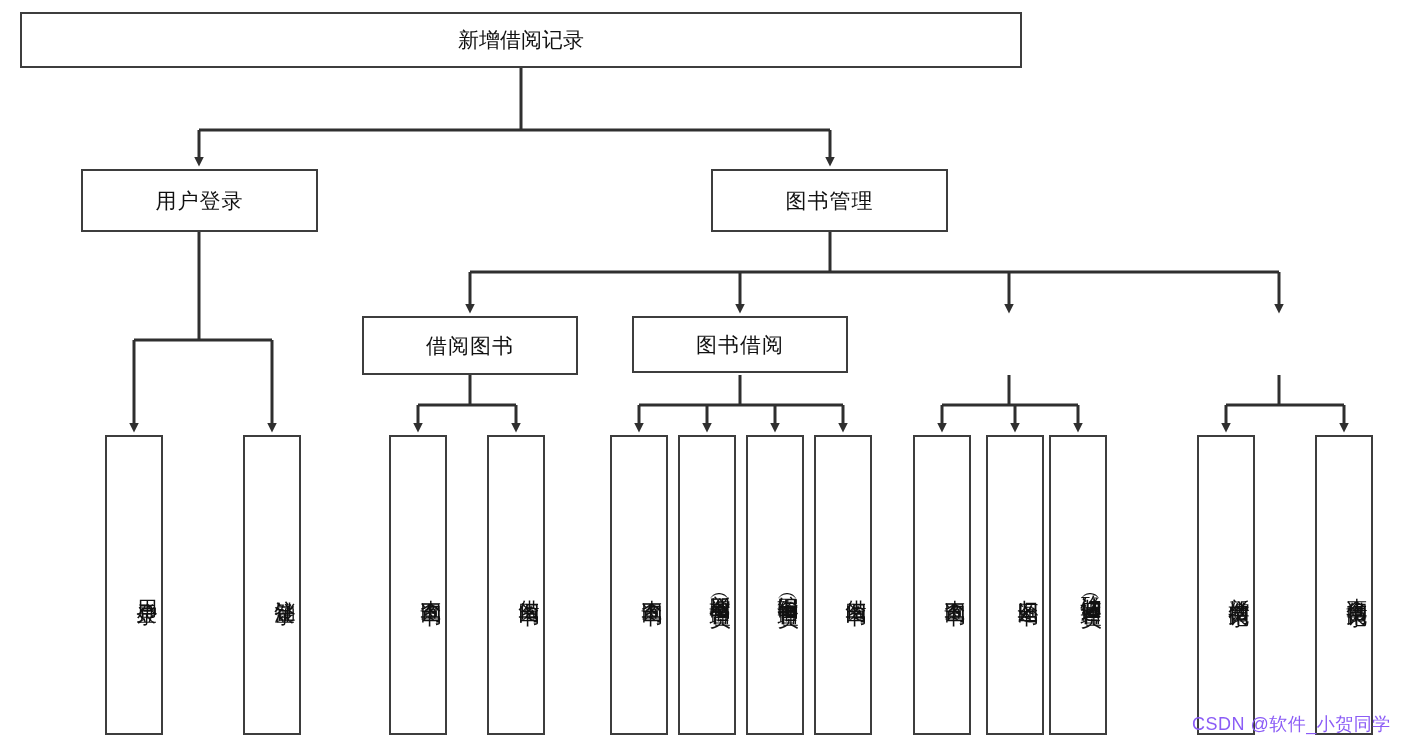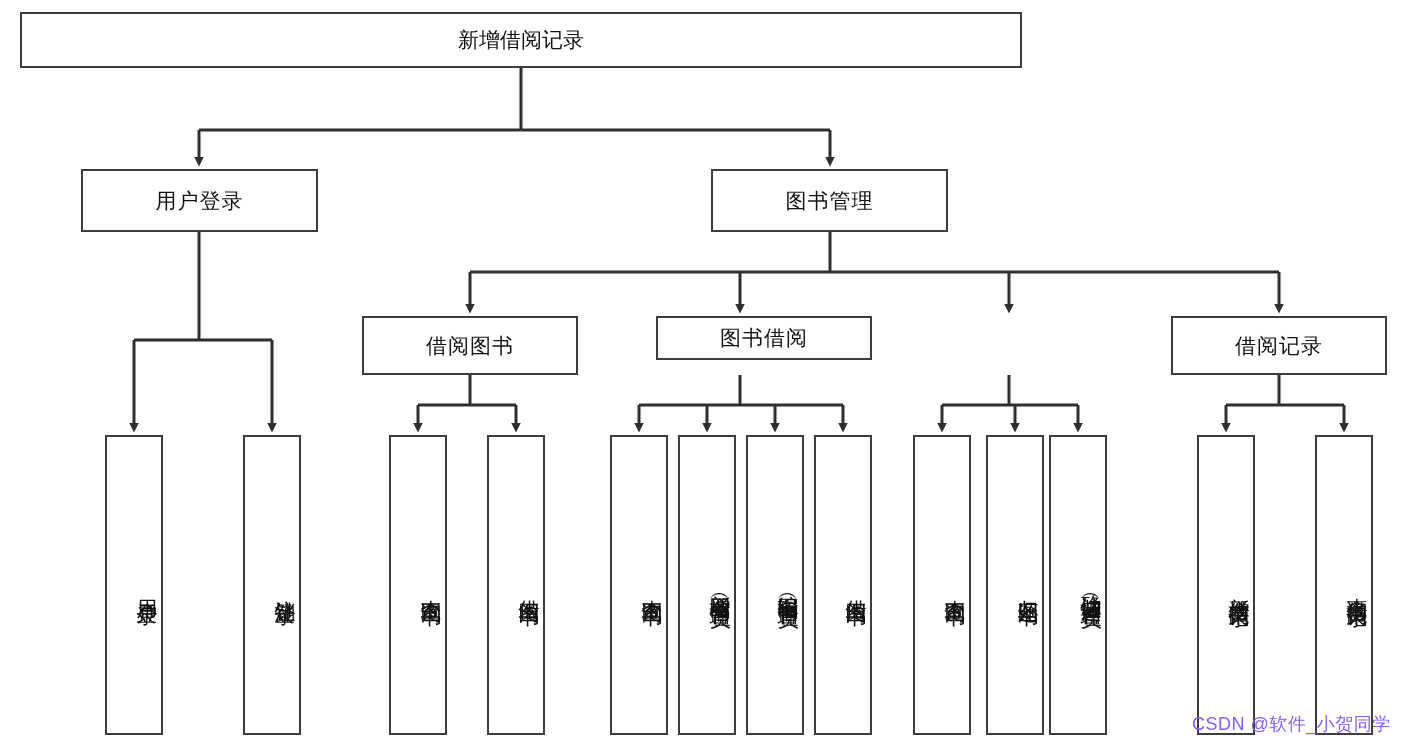--- a/index.html
+++ b/index.html
@@ -108,22 +108,21 @@
       <path d="M1344,405 L1344,424" marker-end="url(#arrow)"></path>
     </g>
   </svg>
 
   <div class="node root" style="left:20px;top:12px;width:1002px;height:56px;">新增借阅记录</div>
 
   <div class="node h" style="left:81px;top:169px;width:237px;height:63px;">用户登录</div>
   <div class="node h" style="left:711px;top:169px;width:237px;height:63px;">图书管理</div>
 
   <div class="node h" style="left:362px;top:316px;width:216px;height:59px;">借阅图书</div>
-  <div class="node h" style="left:632px;top:316px;width:216px;height:44px;margin-left:24px;">图书借阅</div>
-  <div class="node h" style="left:1171px;top:316px;width:216px;height:59px;">借阅记录</div>
+  <div class="node h" style="left:632px;top:316px;width:216px;height:57px;">图书借阅</div>
 
   <div class="node v" style="left:105px;top:435px;width:58px;height:300px;">用户登录</div>
   <div class="node v" style="left:243px;top:435px;width:58px;height:300px;">注销登录</div>
 
   <div class="node v" style="left:389px;top:435px;width:58px;height:300px;">查询图书</div>
   <div class="node v" style="left:487px;top:435px;width:58px;height:300px;">借阅图书</div>
 
   <div class="node v" style="left:610px;top:435px;width:58px;height:300px;">查询图书</div>
   <div class="node v" style="left:678px;top:435px;width:58px;height:300px;">新增图书（管理员）</div>
   <div class="node v" style="left:746px;top:435px;width:58px;height:300px;">编辑图书（管理员）</div>

